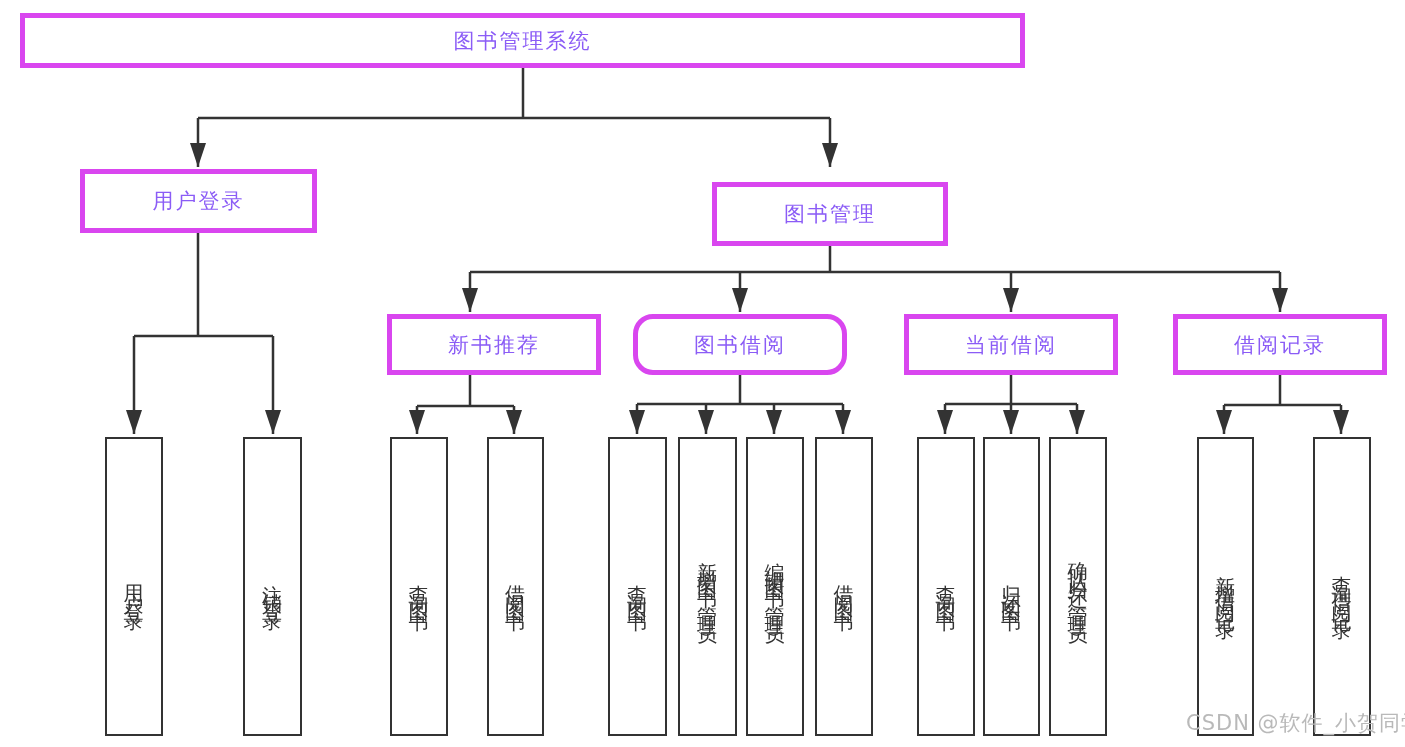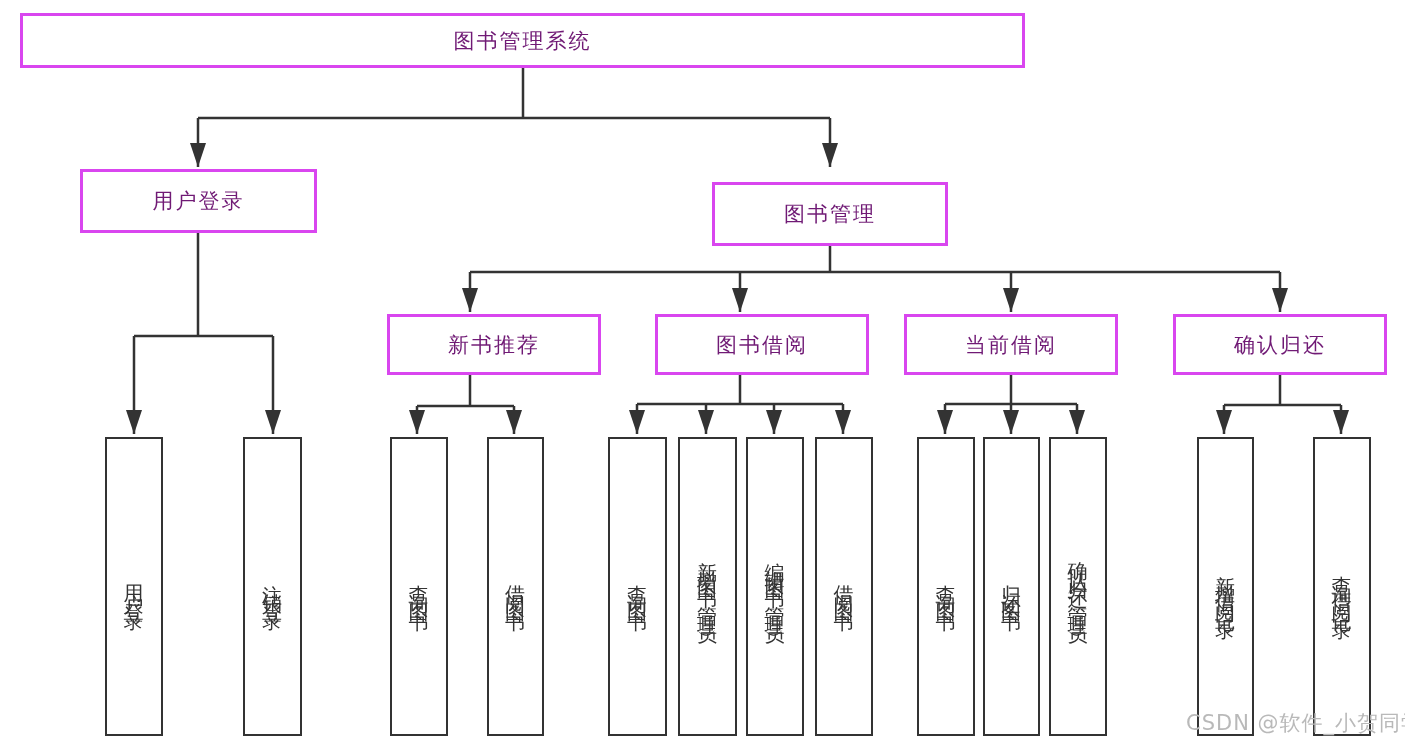--- a/index.html
+++ b/index.html
@@ -13,28 +13,28 @@
     color: #333333;
   }
   .connectors {
     position: absolute;
     left: 0; top: 0;
     width: 1405px; height: 747px;
   }
   .hbox {
     position: absolute;
     box-sizing: border-box;
-    border: 3px solid #d946ef;
+    border: 5px solid #d946ef;
     background: #ffffff;
     display: flex;
     align-items: center;
     justify-content: center;
     font-size: 21px;
     letter-spacing: 2px;
-    color: #701a75;
+    color: #8b5cf6;
     z-index: 2;
   }
   .vbox {
     position: absolute;
     box-sizing: border-box;
     border: 2.5px solid #333333;
     background: #ffffff;
     display: flex;
     align-items: center;
     justify-content: center;
@@ -114,28 +114,28 @@
   <div class="hbox" style="left:80px; top:169px; width:237px; height:64px;">
     <span>用户登录</span>
   </div>
   <div class="hbox" style="left:712px; top:182px; width:236px; height:64px;">
     <span>图书管理</span>
   </div>
 
   <div class="hbox" style="left:363px; top:314px; width:214px; height:61px;margin-left:24px;">
     <span>新书推荐</span>
   </div>
-  <div class="hbox" style="left:655px; top:314px; width:214px; height:61px;">
+  <div class="hbox" style="left:633px; top:314px; width:214px; height:61px;border-radius:20px;">
     <span>图书借阅</span>
   </div>
   <div class="hbox" style="left:904px; top:314px; width:214px; height:61px;">
     <span>当前借阅</span>
   </div>
   <div class="hbox" style="left:1173px; top:314px; width:214px; height:61px;">
-    <span>确认归还</span>
+    <span>借阅记录</span>
   </div>
 
   <div class="vbox" style="left:105px; top:437px; width:58px; height:299px;">
     <span class="vtext">用户登录</span>
   </div>
   <div class="vbox" style="left:243px; top:437px; width:59px; height:299px;">
     <span class="vtext">注销登录</span>
   </div>
 
   <div class="vbox" style="left:390px; top:437px; width:58px; height:299px;">

